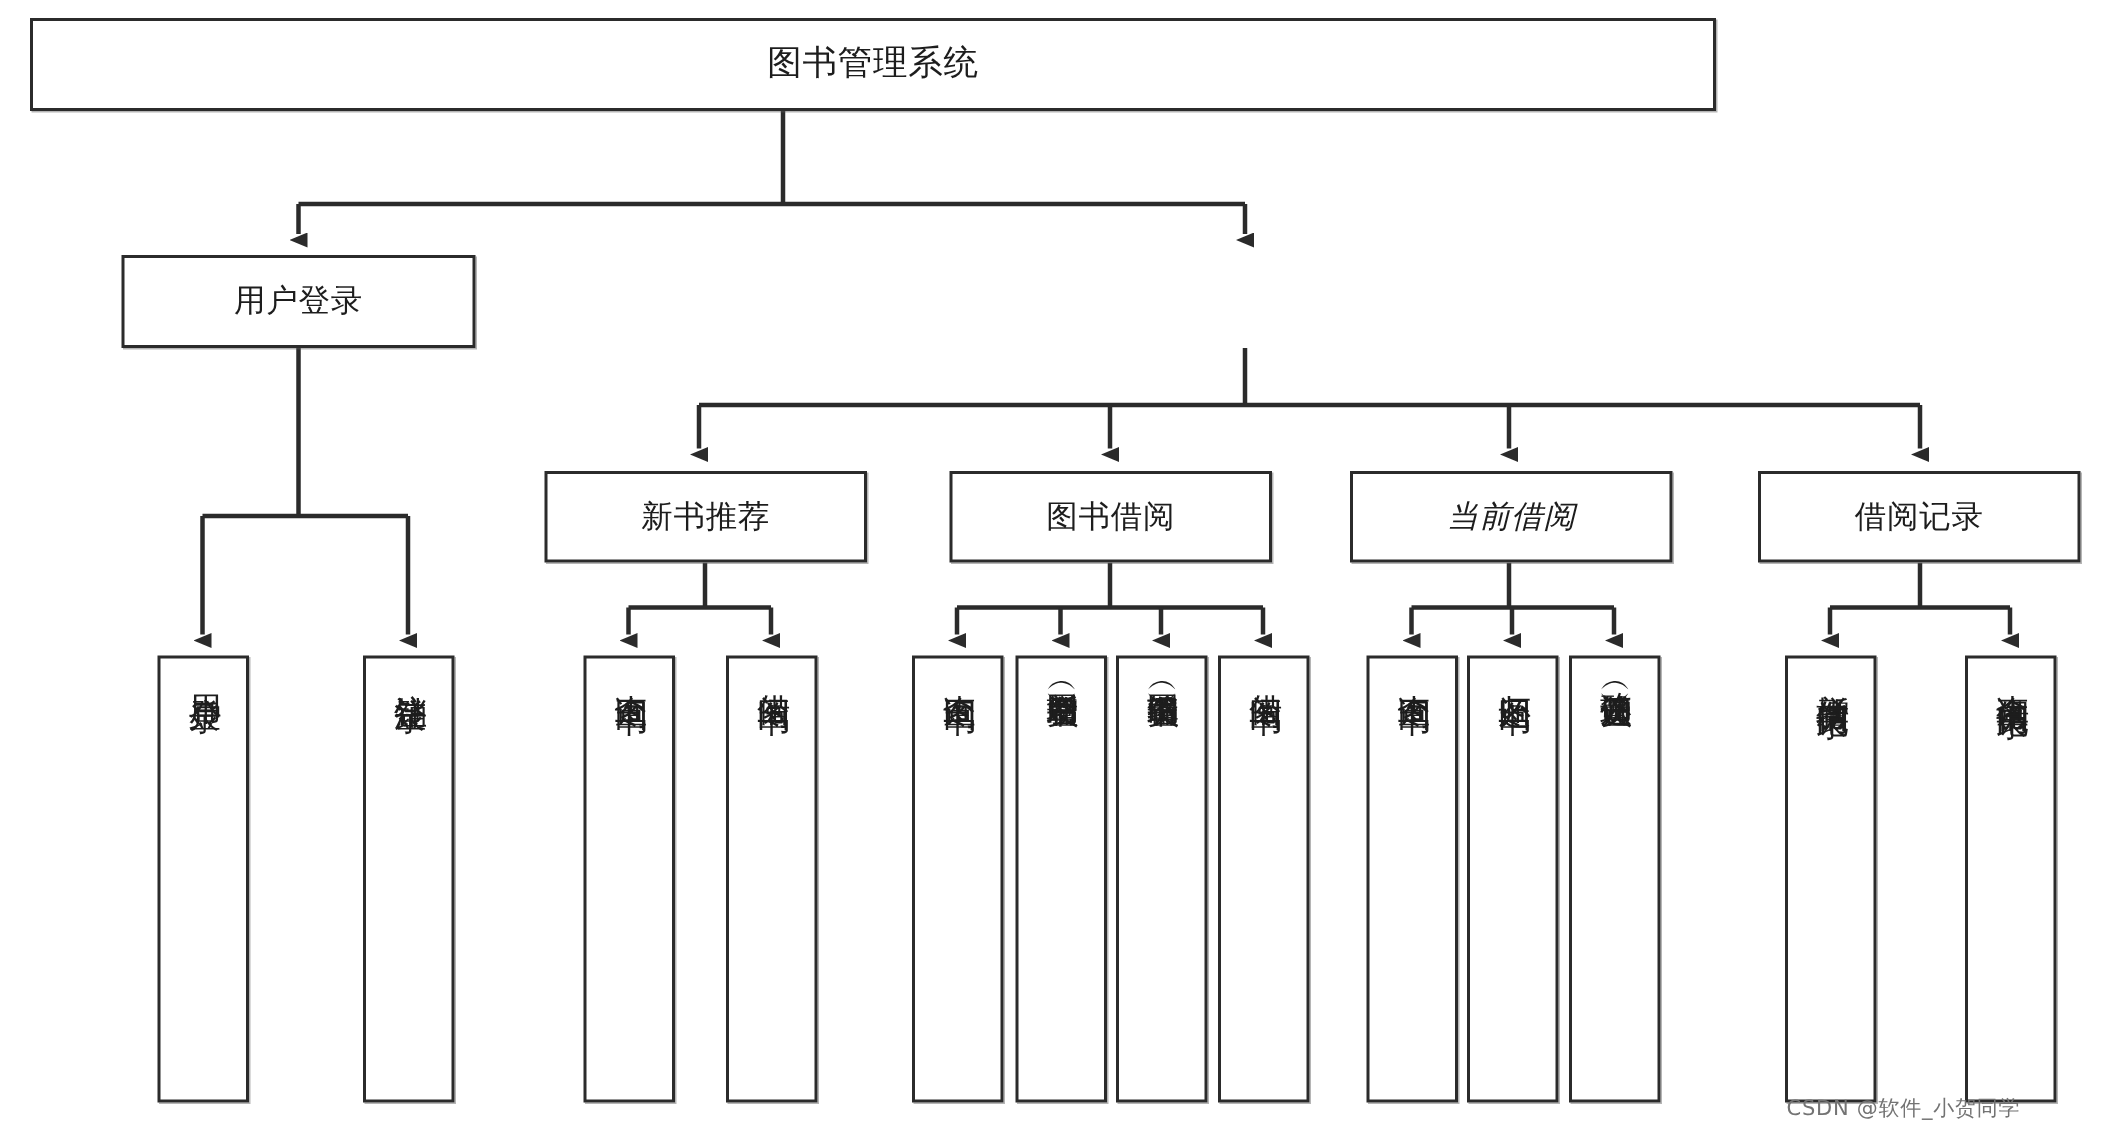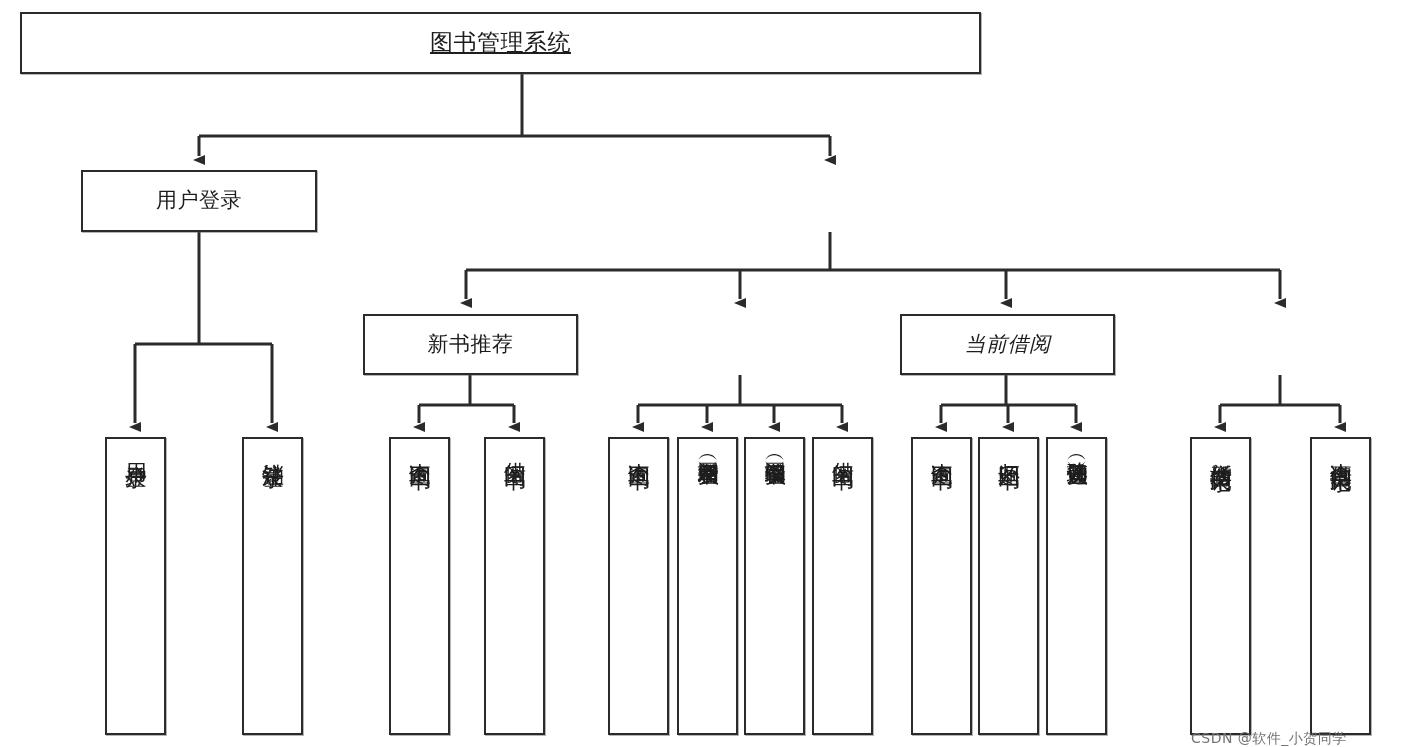--- a/index.html
+++ b/index.html
@@ -124,38 +124,44 @@
       <path d="M 1008 405 L 1008 423" marker-end="url(#arrow)"></path>
       <path d="M 1076 405 L 1076 423" marker-end="url(#arrow)"></path>
 
       <path d="M 1280 375 L 1280 405"></path>
       <path d="M 1220 405 L 1340 405"></path>
       <path d="M 1220 405 L 1220 423" marker-end="url(#arrow)"></path>
       <path d="M 1340 405 L 1340 423" marker-end="url(#arrow)"></path>
     </g>
   </svg>
 
-  <div class="node horizontal" id="root-node" style="left:20px; top:12px; width:961px; height:62px;text-decoration:underline;">
+  <div class="node horizontal" id="root-node" style="left:20px; top:12px; width:1124px; height:62px;">
     <span class="node-label">图书管理系统</span>
   </div>
 
   <div class="node horizontal" style="left:81px; top:170px; width:236px; height:62px;">
     <span class="node-label">用户登录</span>
   </div>
 
 
   <div class="node horizontal" style="left:363px; top:314px; width:215px; height:61px;">
     <span class="node-label">新书推荐</span>
   </div>
 
+  <div class="node horizontal" style="left:633px; top:314px; width:215px; height:61px;">
+    <span class="node-label">图书借阅</span>
+  </div>
 
   <div class="node horizontal" style="left:900px; top:314px; width:215px; height:61px;font-style:italic;">
     <span class="node-label">当前借阅</span>
   </div>
 
+  <div class="node horizontal" style="left:1172px; top:314px; width:215px; height:61px;">
+    <span class="node-label">借阅记录</span>
+  </div>
 
   <div class="node vertical" style="left:105px; top:437px; width:61px; height:298px;">
     <span class="node-label">用户登录</span>
   </div>
 
   <div class="node vertical" style="left:242px; top:437px; width:61px; height:298px;">
     <span class="node-label">注销登录</span>
   </div>
 
   <div class="node vertical" style="left:389px; top:437px; width:61px; height:298px;">

